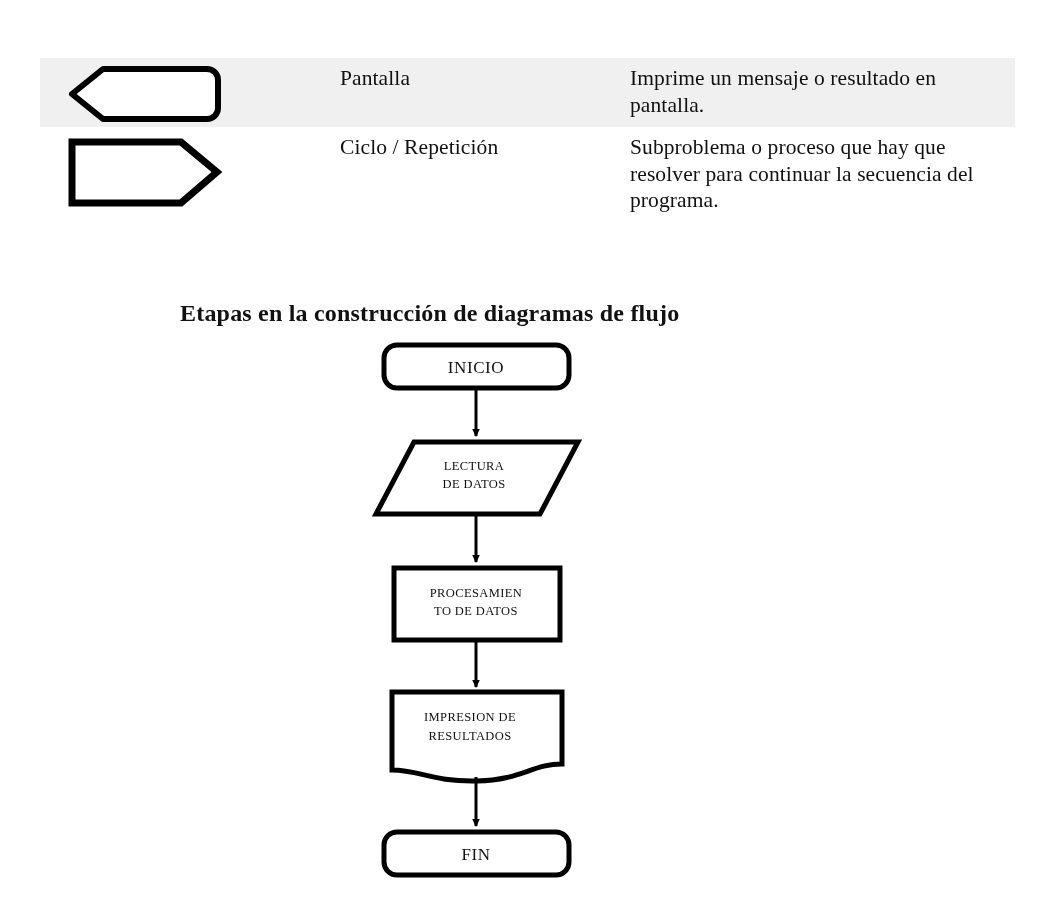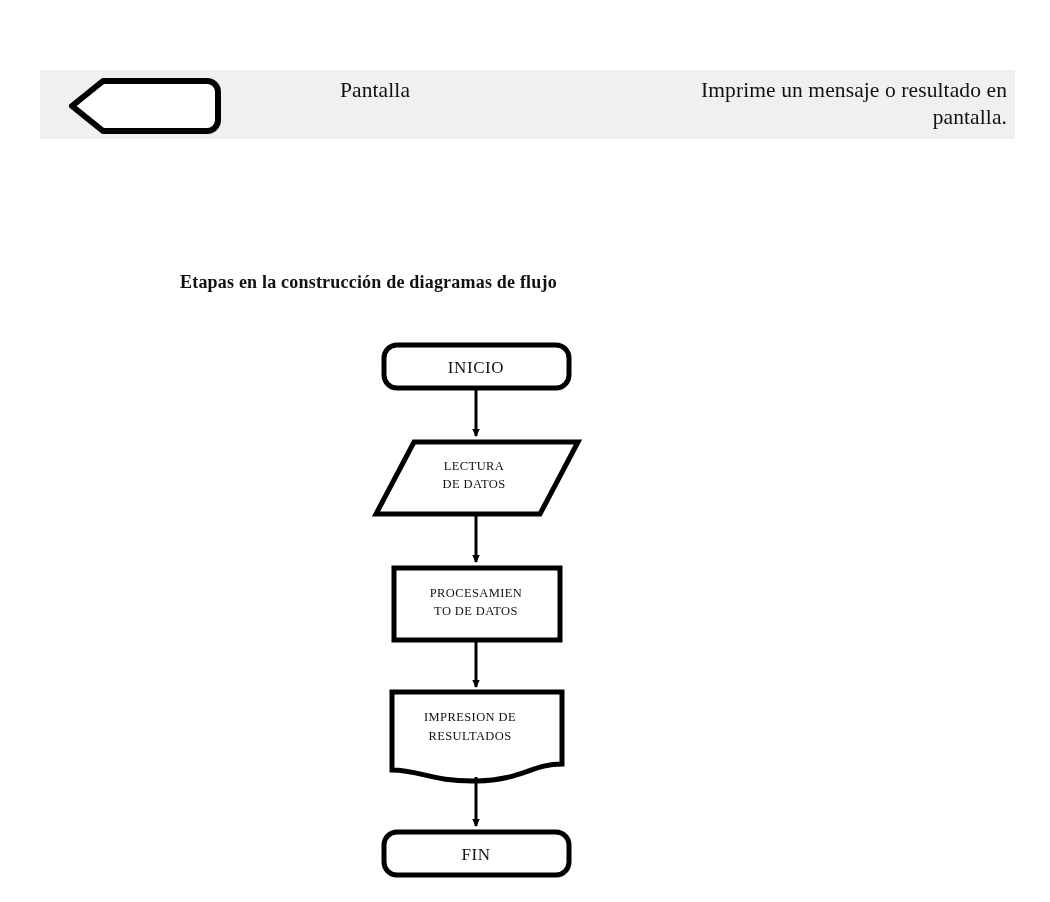--- a/index.html
+++ b/index.html
@@ -21,21 +21,20 @@
   #symbol-table {
     position: absolute;
     left: 40px;
     top: 58px;
     width: 975px;
   }
   .sym-row {
     display: flex;
     align-items: flex-start;
     width: 100%;
-    margin-top: 12px;
   }
   .sym-row.shaded { background: #f0f0f0; }
 
   .cell-shape {
     width: 300px;
     flex: 0 0 300px;
     position: relative;
   }
   .cell-name {
     width: 290px;
@@ -45,34 +44,33 @@
     padding-top: 7px;
     letter-spacing: .1px;
   }
   .cell-desc {
     flex: 1 1 auto;
     font-size: 21.5px;
     line-height: 26.5px;
     padding-top: 7px;
     padding-right: 8px;
     letter-spacing: .1px;
-    text-align: right;
   }
 
   .row-pantalla { height: 69px; }
   .row-ciclo    { height: 100px; }
 
   .shape-wrap { position: absolute; left: 25px; top: 8px; }
 
   
   #section-heading {
     position: absolute;
     left: 180px;
-    top: 272px;
-    font-size: 18px;
+    top: 300px;
+    font-size: 24px;
     font-weight: bold;
     letter-spacing: .2px;
     white-space: nowrap;
   }
 
   
   #flowchart {
     position: absolute;
     left: 352px;
     top: 340px;
@@ -103,20 +101,31 @@
       <div class="shape-wrap">
         <svg width="160" height="56" viewBox="0 0 160 56" aria-hidden="true">
           <path d="M 142 3 A 11 11 0 0 1 153 14 L 153 42 A 11 11 0 0 1 142 53 L 38 53 L 7 28 L 38 3 Z" fill="#ffffff" stroke="#000000" stroke-width="6" stroke-linejoin="round"></path>
         </svg>
       </div>
     </div>
     <div class="cell-name">Pantalla</div>
     <div class="cell-desc">Imprime un mensaje o resultado en pantalla.</div>
   </div>
 
+  <div class="sym-row row-ciclo">
+    <div class="cell-shape">
+      <div class="shape-wrap">
+        <svg width="170" height="76" viewBox="0 0 170 76" aria-hidden="true">
+          <path d="M 7 7 L 116 7 L 152 37 L 116 68 L 7 68 Z" fill="#ffffff" stroke="#000000" stroke-width="7" stroke-linejoin="miter"></path>
+        </svg>
+      </div>
+    </div>
+    <div class="cell-name">Ciclo / Repetición</div>
+    <div class="cell-desc">Subproblema o proceso que hay que resolver para continuar la secuencia del programa.</div>
+  </div>
 
 </div>
 
 <div id="section-heading">Etapas en la construcción de diagramas de flujo</div>
 
 <div id="flowchart">
   <svg width="250" height="555" viewBox="0 0 250 555" aria-hidden="true">
 
     <defs>
       <marker id="arrowhead" markerWidth="9" markerHeight="9" refX="7.5" refY="4" orient="auto" markerUnits="userSpaceOnUse">

